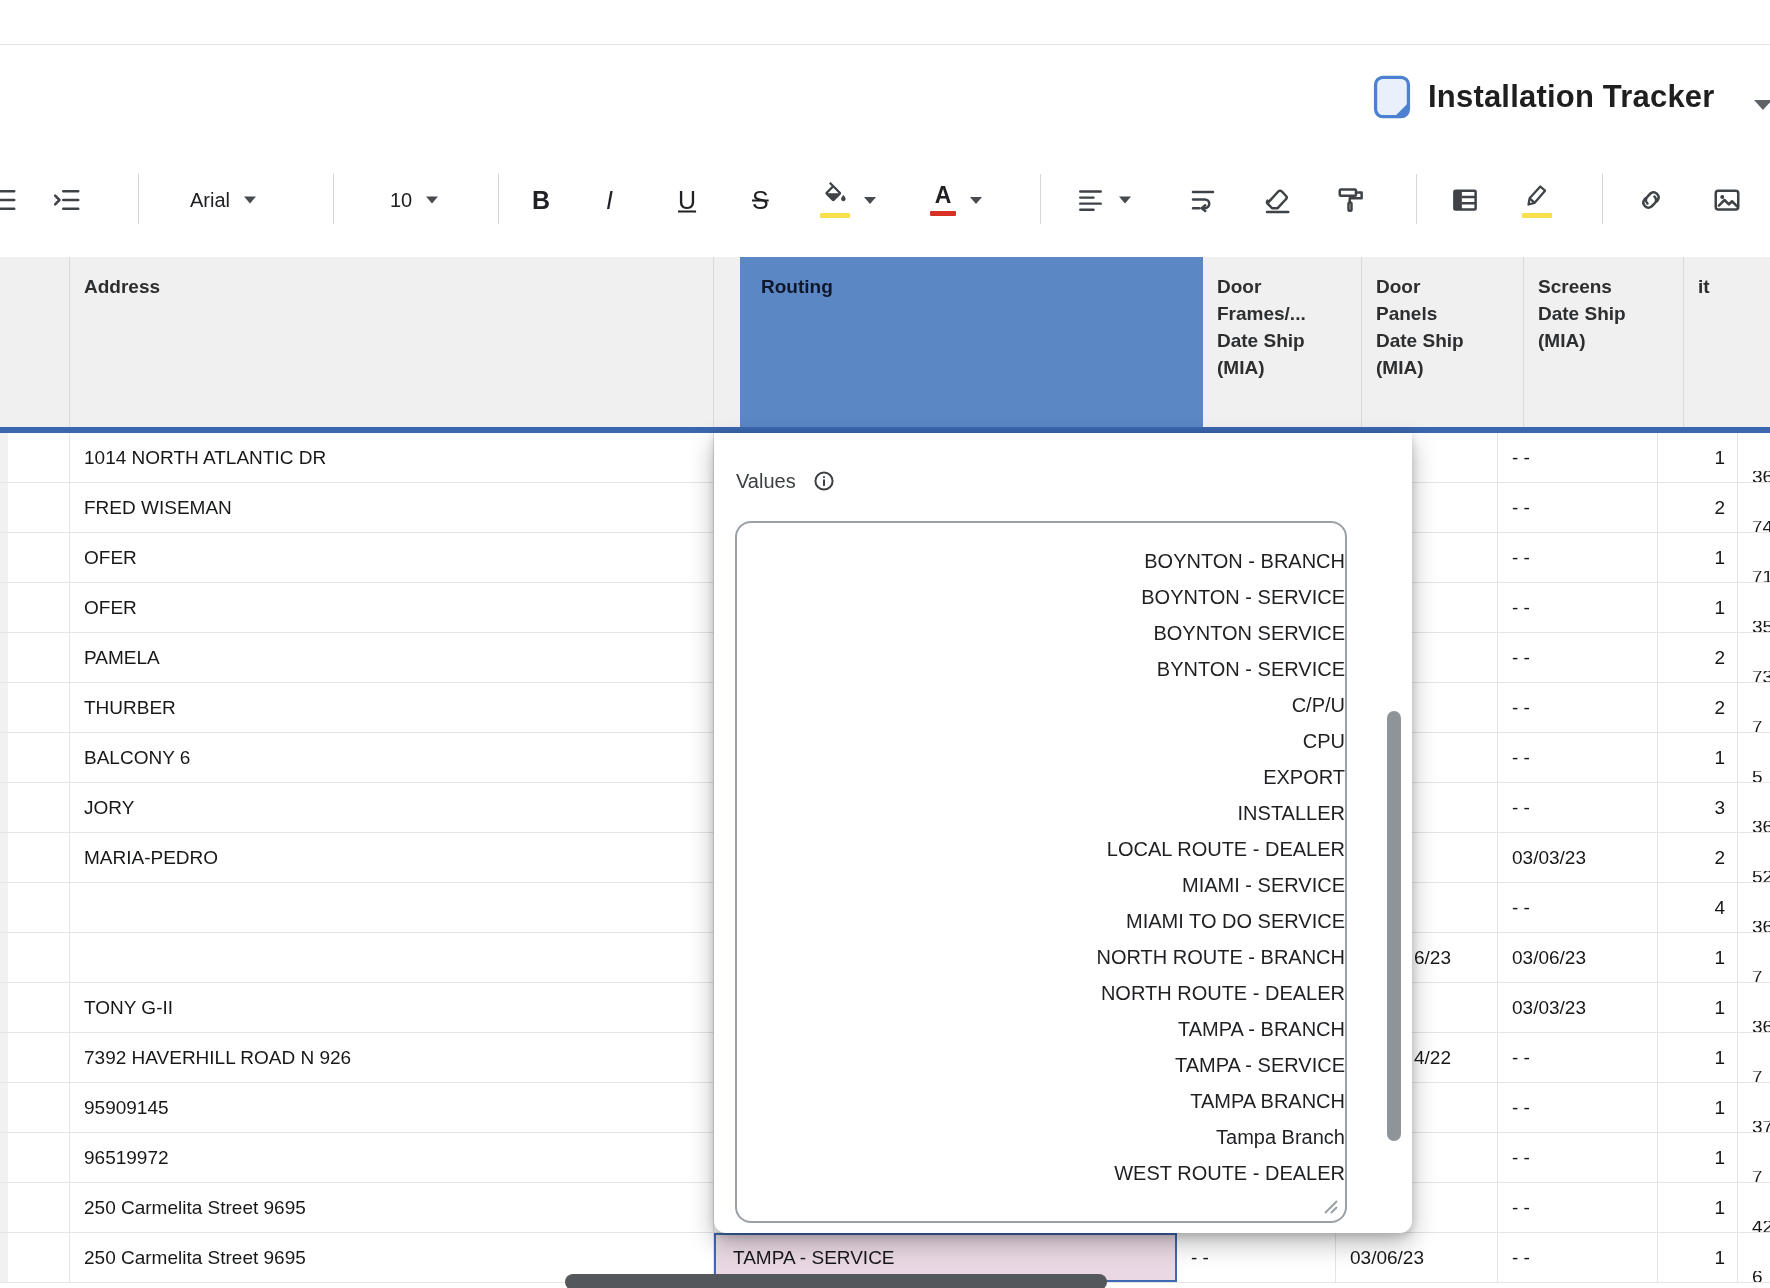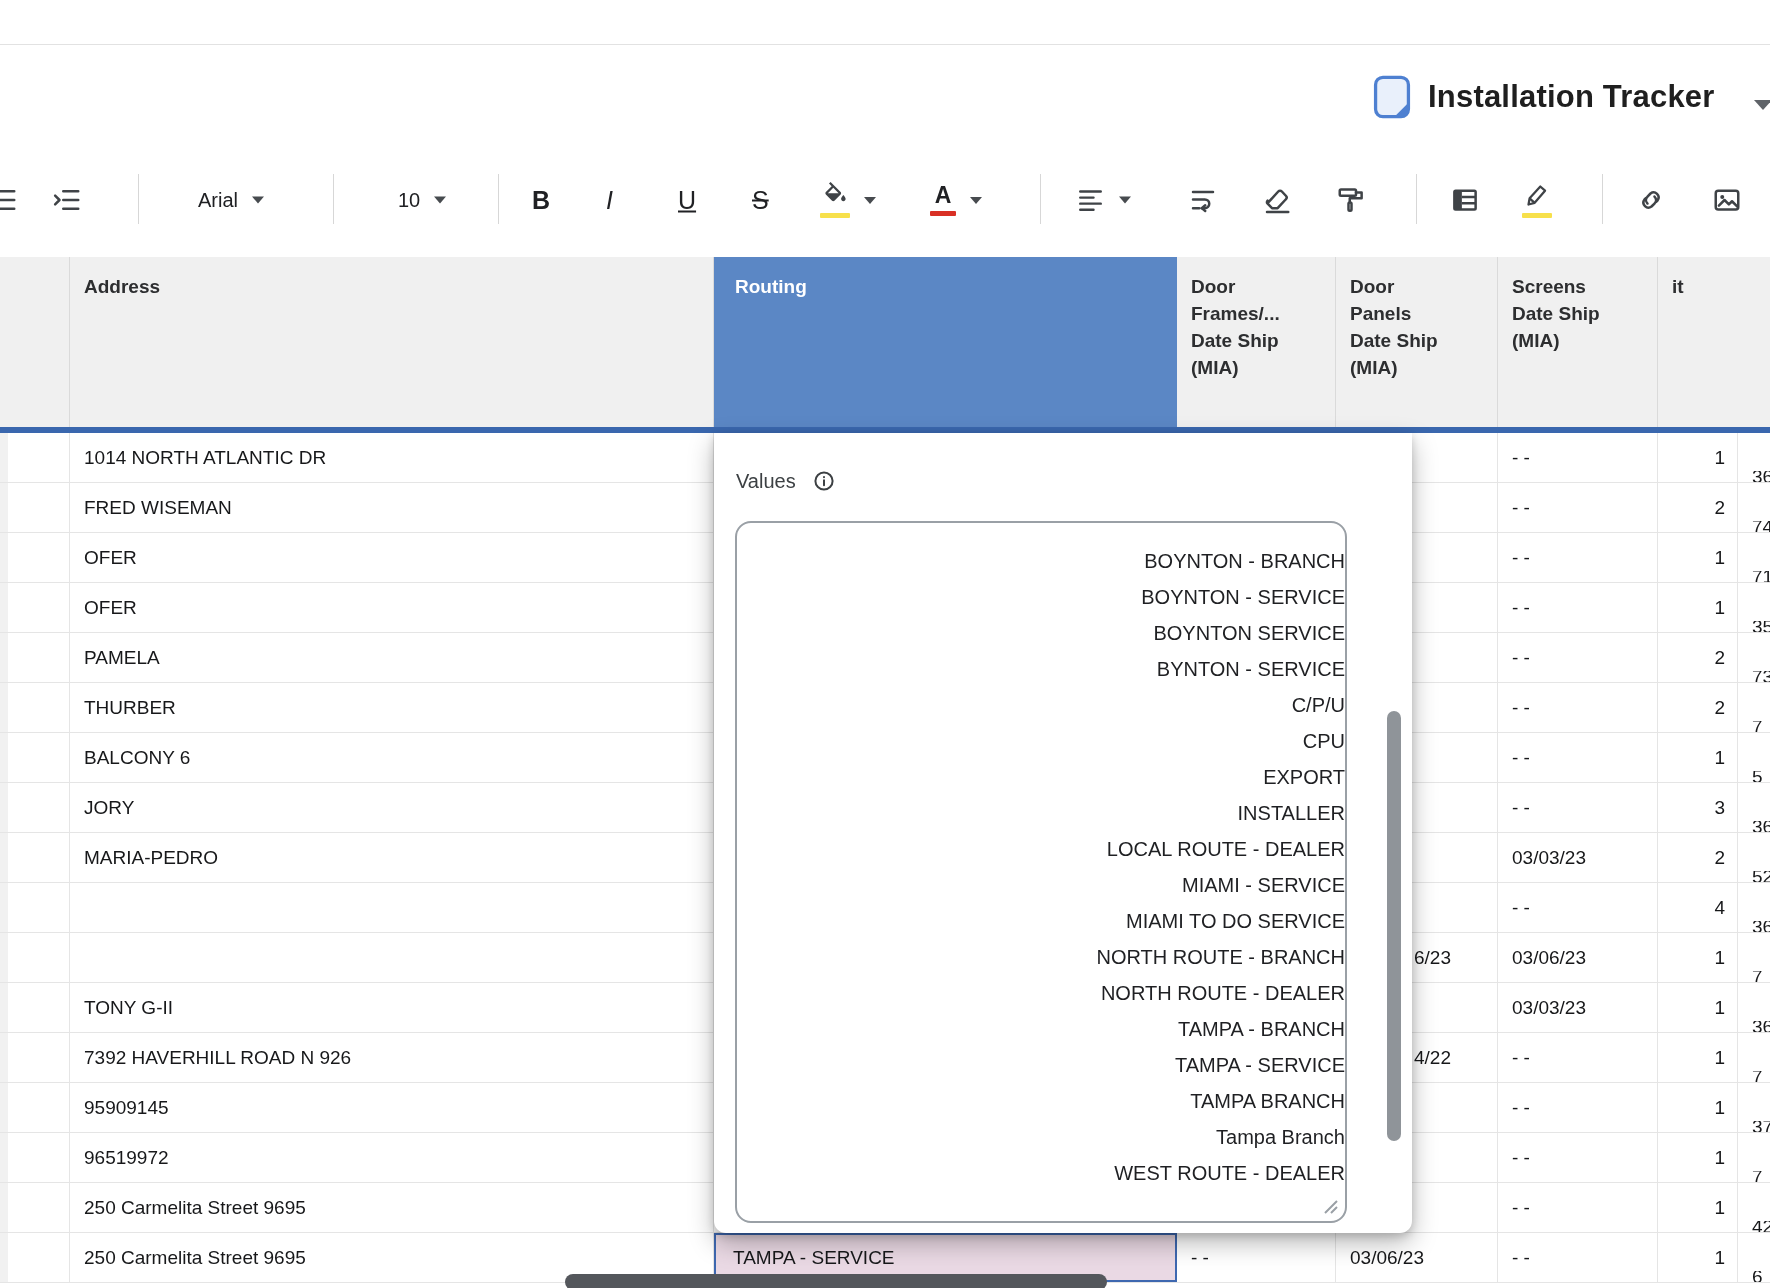--- a/index.html
+++ b/index.html
@@ -12,35 +12,35 @@
   .title-text{font-size:31px;font-weight:700;color:#1f1f1f;letter-spacing:.2px;white-space:nowrap;}
   .title-caret{position:absolute;left:1754px;top:100px;width:0;height:0;
                border-left:9px solid transparent;border-right:9px solid transparent;border-top:10px solid #5f6368;}
 
   
   .toolbar{position:absolute;left:0;top:166px;width:100%;height:68px;}
   .tool{position:absolute;top:50%;transform:translateY(-50%);display:flex;align-items:center;
         justify-content:center;color:#3f4347;cursor:default;}
   .tool svg{display:block;}
   .tdiv{position:absolute;top:8px;height:50px;width:1px;background:#d7d7d7;}
-  .tsel{font-size:20px;color:#202124;margin-left:8px;}
+  .tsel{font-size:20px;color:#202124;}
   .caret{width:0;height:0;border-left:6px solid transparent;border-right:6px solid transparent;
          border-top:7px solid #474b4f;margin-left:14px;}
   .glyph{font-size:25px;color:#202124;line-height:1;}
   .colwrap{display:flex;flex-direction:column;align-items:center;gap:4px;}
   .ybar{width:30px;height:5px;background:#f7e04b;border-radius:1px;}
   .rbar{width:26px;height:5px;background:#d93025;border-radius:1px;}
 
   
   .thead{position:absolute;left:0;top:257px;width:1770px;height:170px;display:flex;background:#f0f0f0;}
   .th{box-sizing:border-box;padding:16px 14px 0 14px;font-size:19px;font-weight:700;color:#2d2e30;
       line-height:27px;border-right:1px solid #dadada;overflow:hidden;}
   .th-gutter{width:70px;}
   .th-address{width:644px;}
-  .th-routing{width:463px;background:#5b87c5;color:#ffffff;border-right:none;padding-left:21px;}
+  .th-routing{width:463px;background:#5b87c5;color:#0f172a;border-right:none;padding-left:21px;margin-left:26px;}
   .th-frames{width:159px;padding-right:20px;}
   .th-panels{width:162px;padding-right:44px;}
   .th-screens{width:160px;padding-right:30px;}
   .th-q1{width:80px;}
   .th-overflow{flex:1;border-right:none;}
   .bluebar{position:absolute;left:0;top:427px;width:1770px;height:6px;background:#3a67ae;}
 
   
   .tbody{position:absolute;left:0;top:433px;width:1770px;}
   .row{display:flex;height:50px;box-sizing:border-box;border-bottom:1px solid #e5e5e5;background:#fff;}

